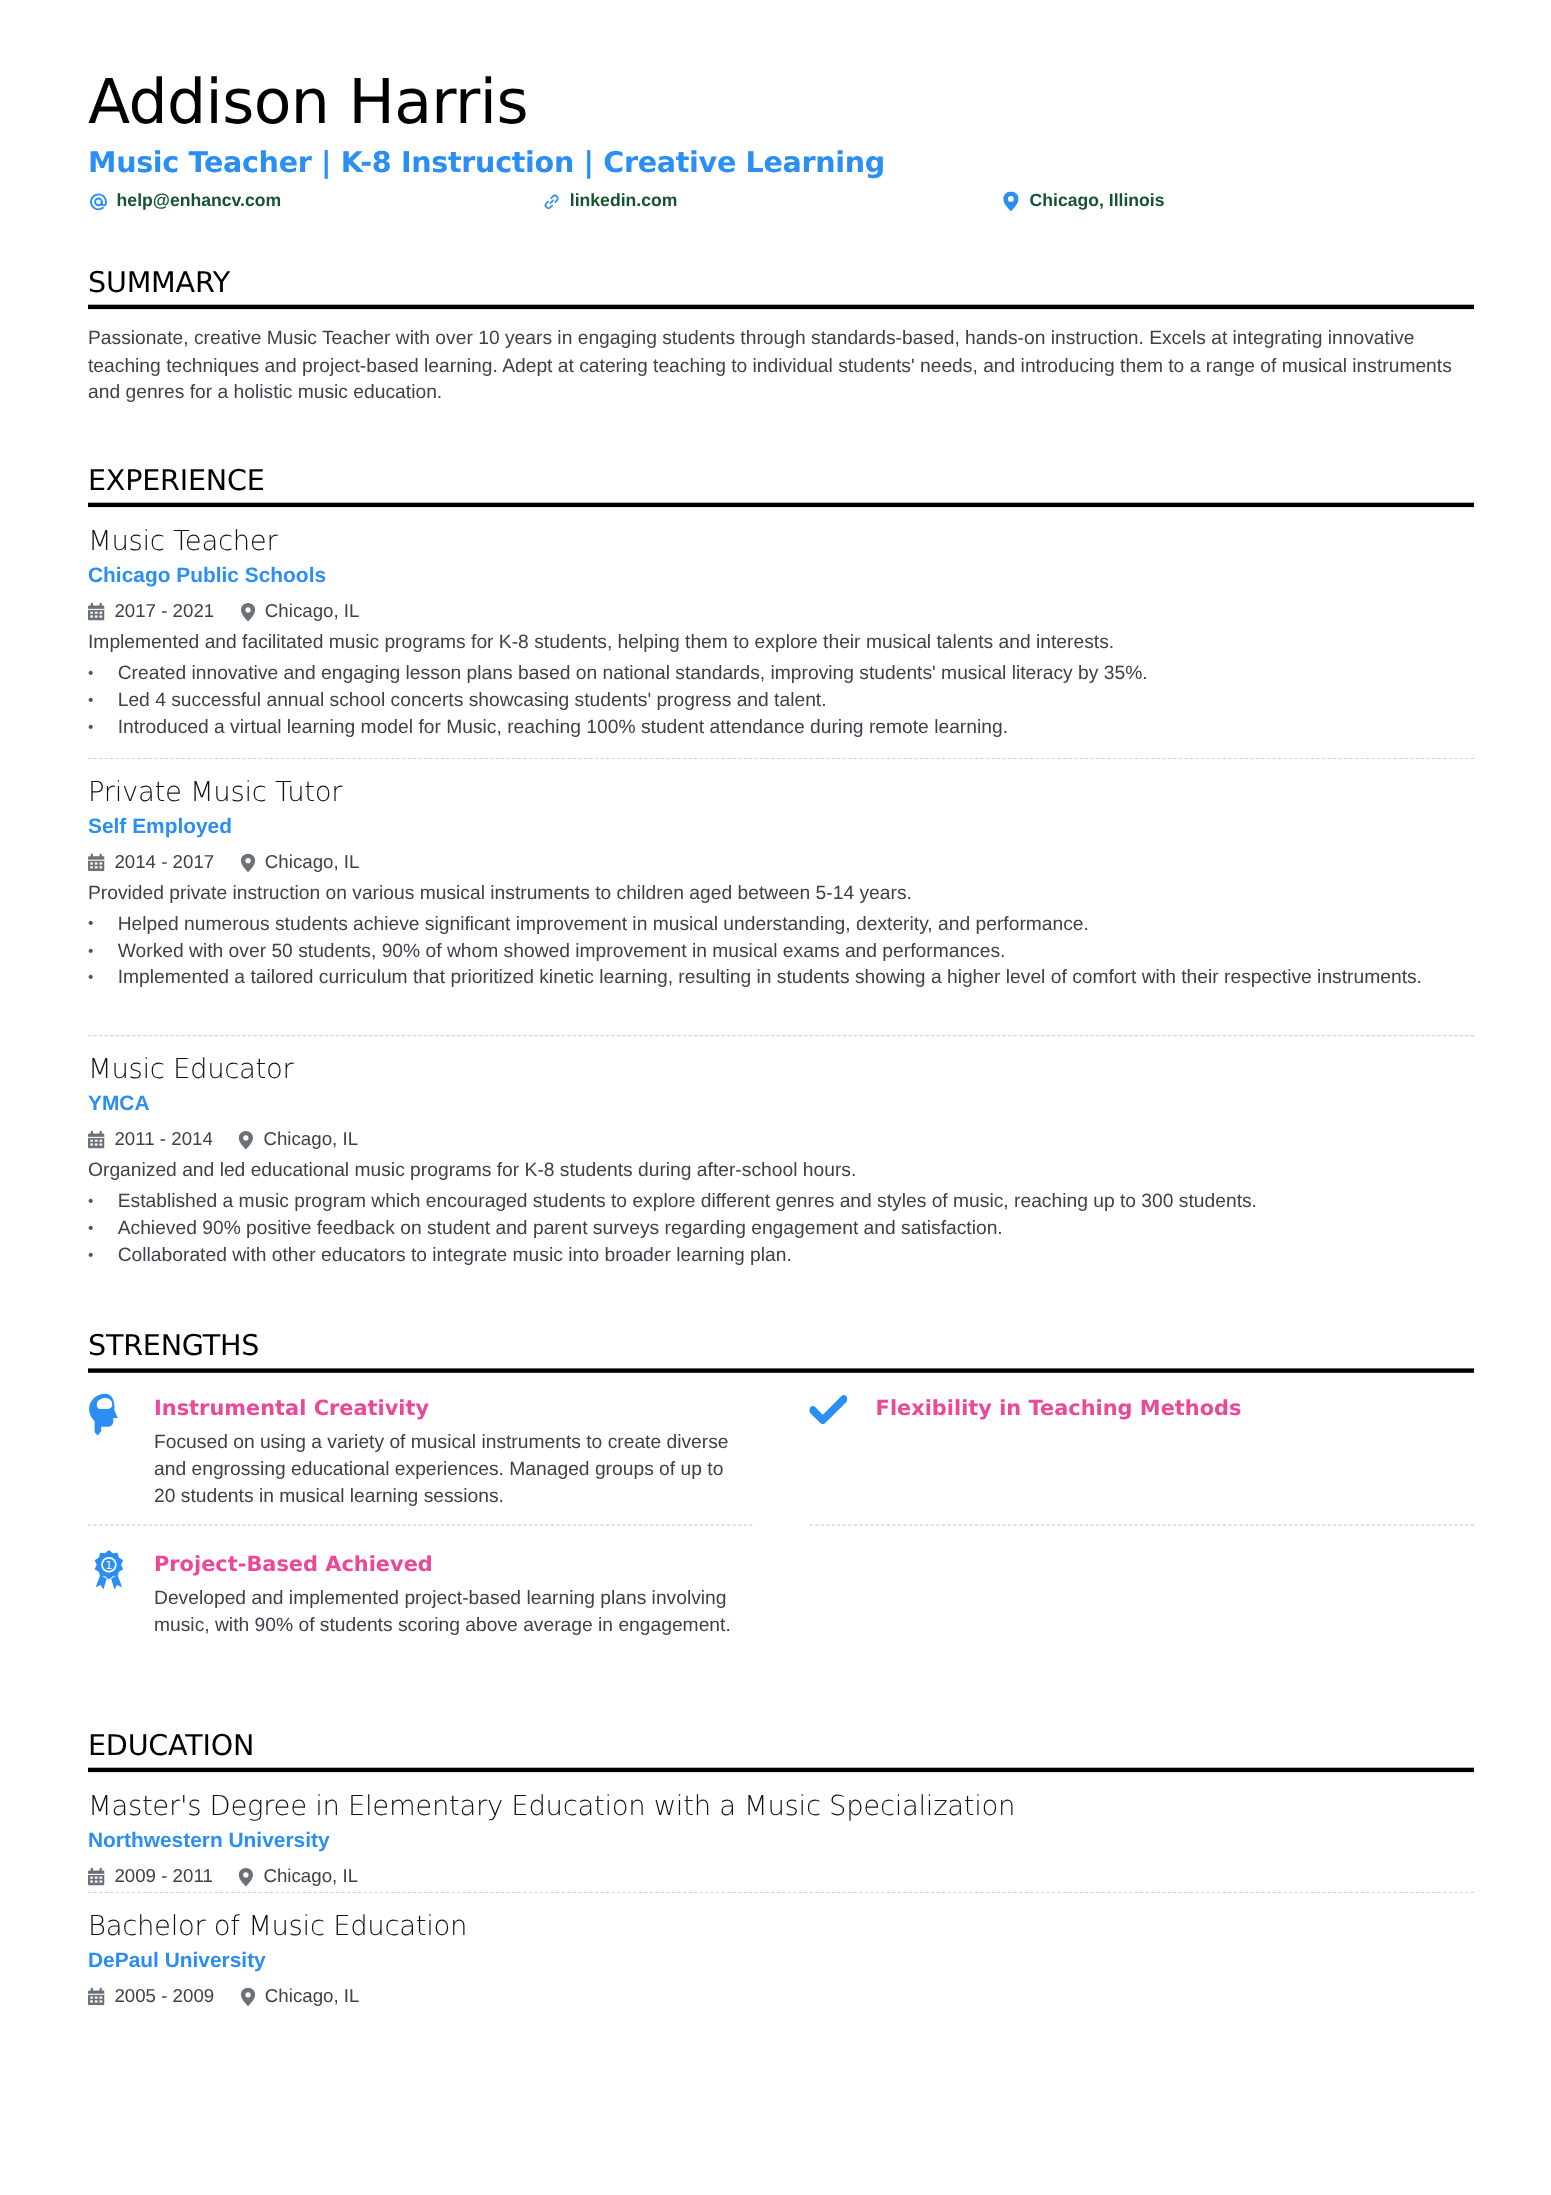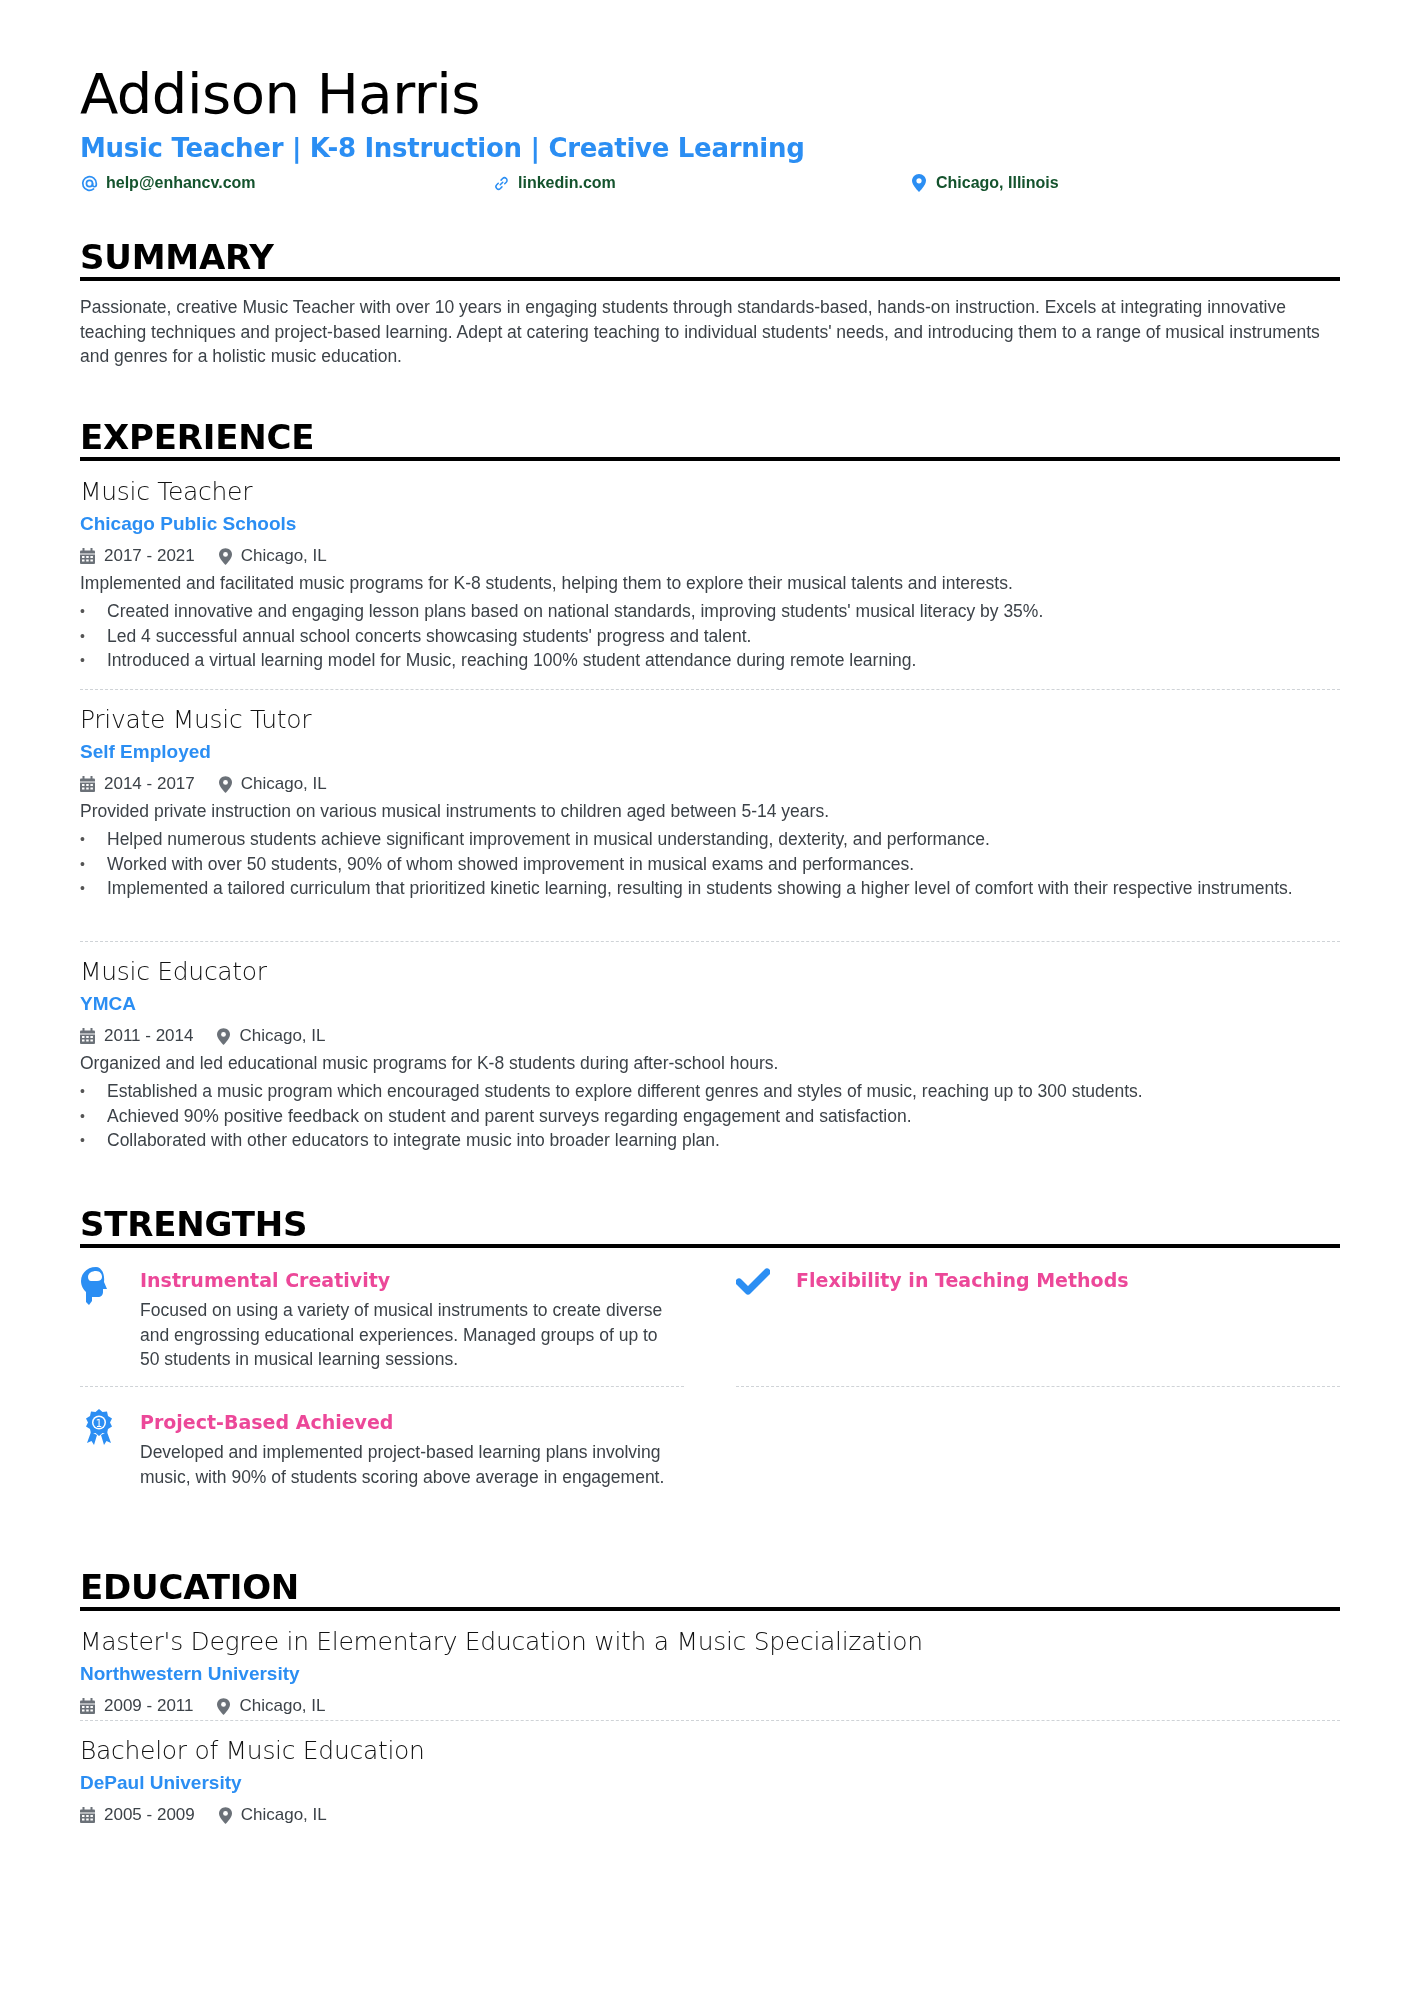--- a/index.html
+++ b/index.html
@@ -6,21 +6,21 @@
   html, body { width: 1410px; height: 1995px; background: #ffffff; overflow: hidden; }
   body { font-family: "Liberation Sans", sans-serif; color: #333a42; position: relative; }
   .page { position: absolute; left: 80px; top: 0; width: 1260px; }
 
   .name { position: absolute; top: 62px; left: 0; font-family: "DejaVu Sans", sans-serif; font-weight: 400; font-size: 56px; color: #000; letter-spacing: -0.5px; line-height: 64px; white-space: nowrap; }
   .headline { position: absolute; top: 130px; left: 0; font-family: "DejaVu Sans", sans-serif; font-weight: 700; font-size: 26px; color: #2b8ef3; line-height: 36px; white-space: nowrap; letter-spacing: -0.3px; }
   .contacts { position: absolute; top: 171px; left: 0; width: 1260px; height: 24px; }
   .contact { position: absolute; top: 0; display: flex; align-items: center; font-family: "Liberation Sans", sans-serif; font-weight: 700; font-size: 16px; color: #14532d; line-height: 24px; white-space: nowrap; }
   .contact .ic { width: 18px; height: 18px; margin-right: 8px; display: inline-flex; align-items: center; justify-content: center; }
 
-  .section-title { position: absolute; left: 0; font-family: "DejaVu Sans", sans-serif; font-weight: 700; font-size: 34px; color: #000; line-height: 38px; letter-spacing: -0.2px; white-space: nowrap; }
+  .section-title { position: absolute; left: 0; font-family: "DejaVu Sans", sans-serif; font-weight: 400; font-size: 26px; color: #000; line-height: 38px; letter-spacing: -0.2px; white-space: nowrap; }
   .rule { position: absolute; left: 0; width: 1260px; height: 4px; background: #000; }
 
   .para { position: absolute; left: 0; width: 1260px; font-size: 17.5px; line-height: 24.5px; color: #3c4248; font-family: "Liberation Sans", sans-serif; }
 
   .entry { position: absolute; left: 0; width: 1260px; }
   .entry-title { font-family: "DejaVu Sans", sans-serif; font-weight: 300; font-size: 25px; line-height: 34px; color: #111; white-space: nowrap; letter-spacing: -0.3px; }
   .entry-org { font-family: "Liberation Sans", sans-serif; font-weight: 700; font-size: 19px; line-height: 30px; color: #2b8ef3; white-space: nowrap; margin-top: 0px; }
   .meta { display: flex; align-items: center; height: 30px; font-size: 17px; color: #3c4248; white-space: nowrap; margin-top: 2px; }
   .meta .mi { display: inline-flex; align-items: center; margin-right: 24px; }
   .meta svg { margin-right: 9px; }
@@ -198,21 +198,21 @@
   <div class="rule" style="top:1244px;"></div>
 
   <div class="strength" style="top:1266px; left:0; width:600px; height:110px;">
     <div class="s-icon">
       <svg width="34" height="40" viewBox="0 0 34 40">
           <path d="M16 1 C7 1 1 7.5 1 15 C1 20 3.5 23.5 6 26 L6 36 L9 39 L12 35 L12 31 L18 31 C21 31 23 29 23 26 L23 23 L27 23 L24 16 C25 7 21 1 16 1 Z" fill="#2b8ef3"></path>
           <path d="M8 11 C8 7 12 5 16 5 C20 5 22 8 22 11 C22 13.5 20 15 17 15 L11 15 C9 15 8 13 8 11 Z" fill="#fff"></path>
         </svg>
     </div>
     <div class="s-title">Instrumental Creativity</div>
-    <div class="s-desc" style="width:540px;">Focused on using a variety of musical instruments to create diverse and engrossing educational experiences. Managed groups of up to 50 students in musical learning sessions.</div>
+    <div class="s-desc" style="width:540px;">Focused on using a variety of musical instruments to create diverse and engrossing educational experiences. Managed groups of up to 20 students in musical learning sessions.</div>
   </div>
   <div class="dash" style="top:1386px; width:604px;"></div>
 
   <div class="strength" style="top:1266px; left:656px; width:604px; height:110px;">
     <div class="s-icon">
       <svg width="34" height="30" viewBox="0 0 34 30" style="margin-top:2px;">
           <path d="M3 14 L12 23 L31 4" fill="none" stroke="#2b8ef3" stroke-width="7" stroke-linecap="round" stroke-linejoin="round"></path>
         </svg>
     </div>
     <div class="s-title">Flexibility in Teaching Methods</div>

